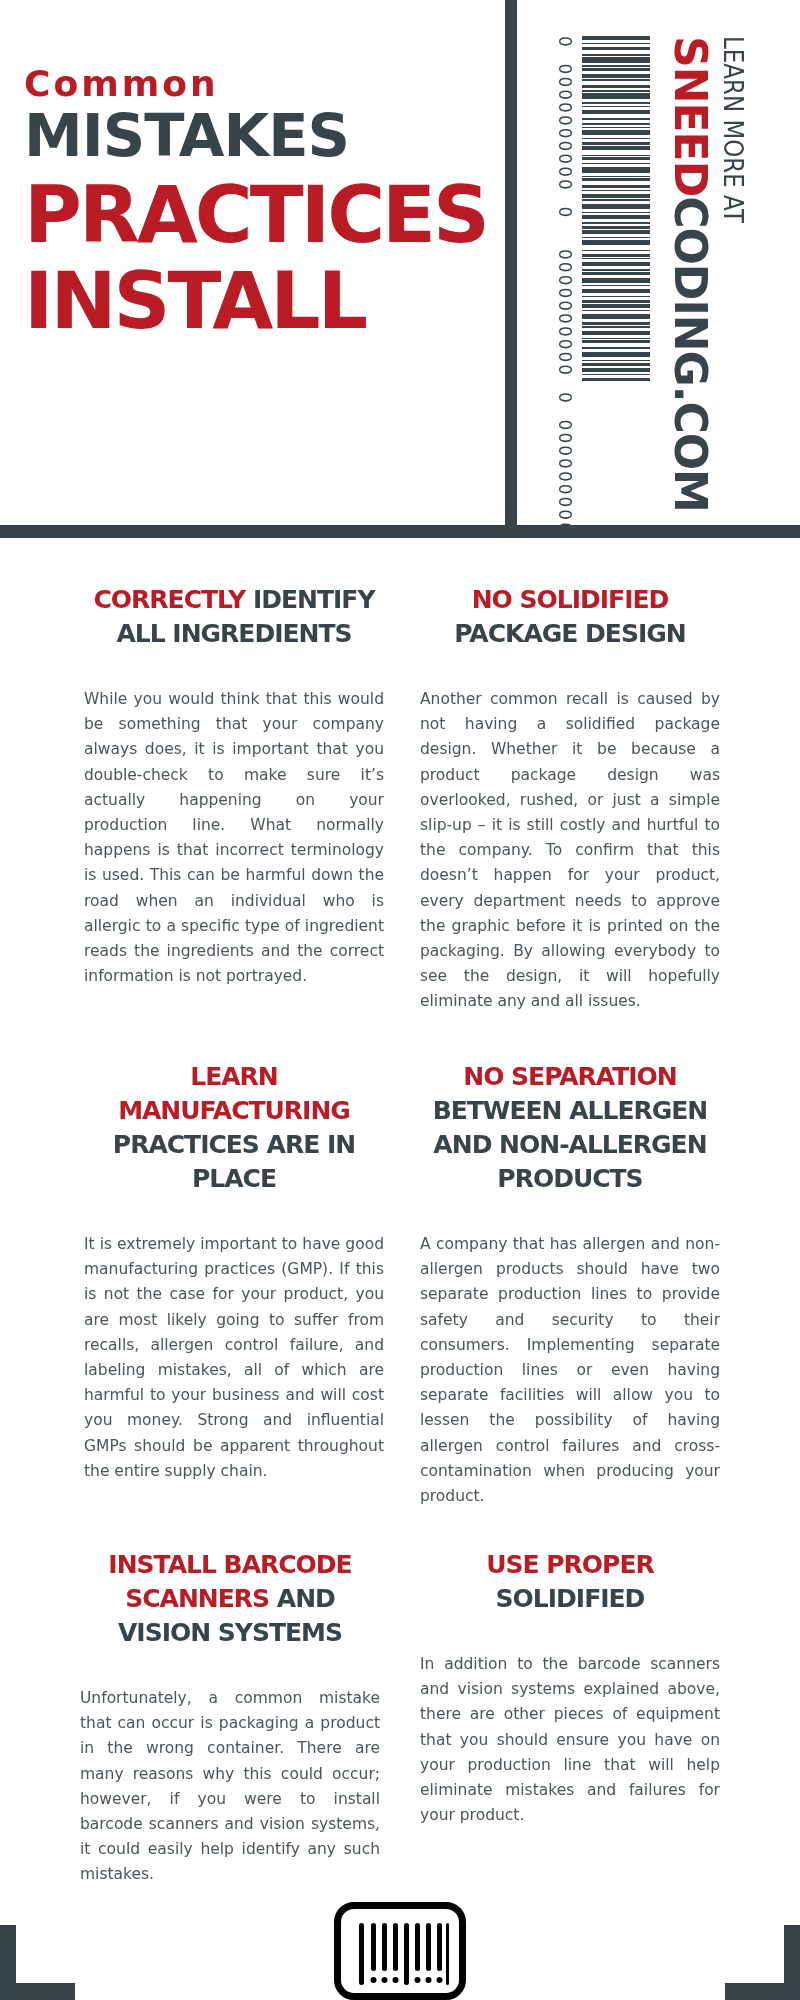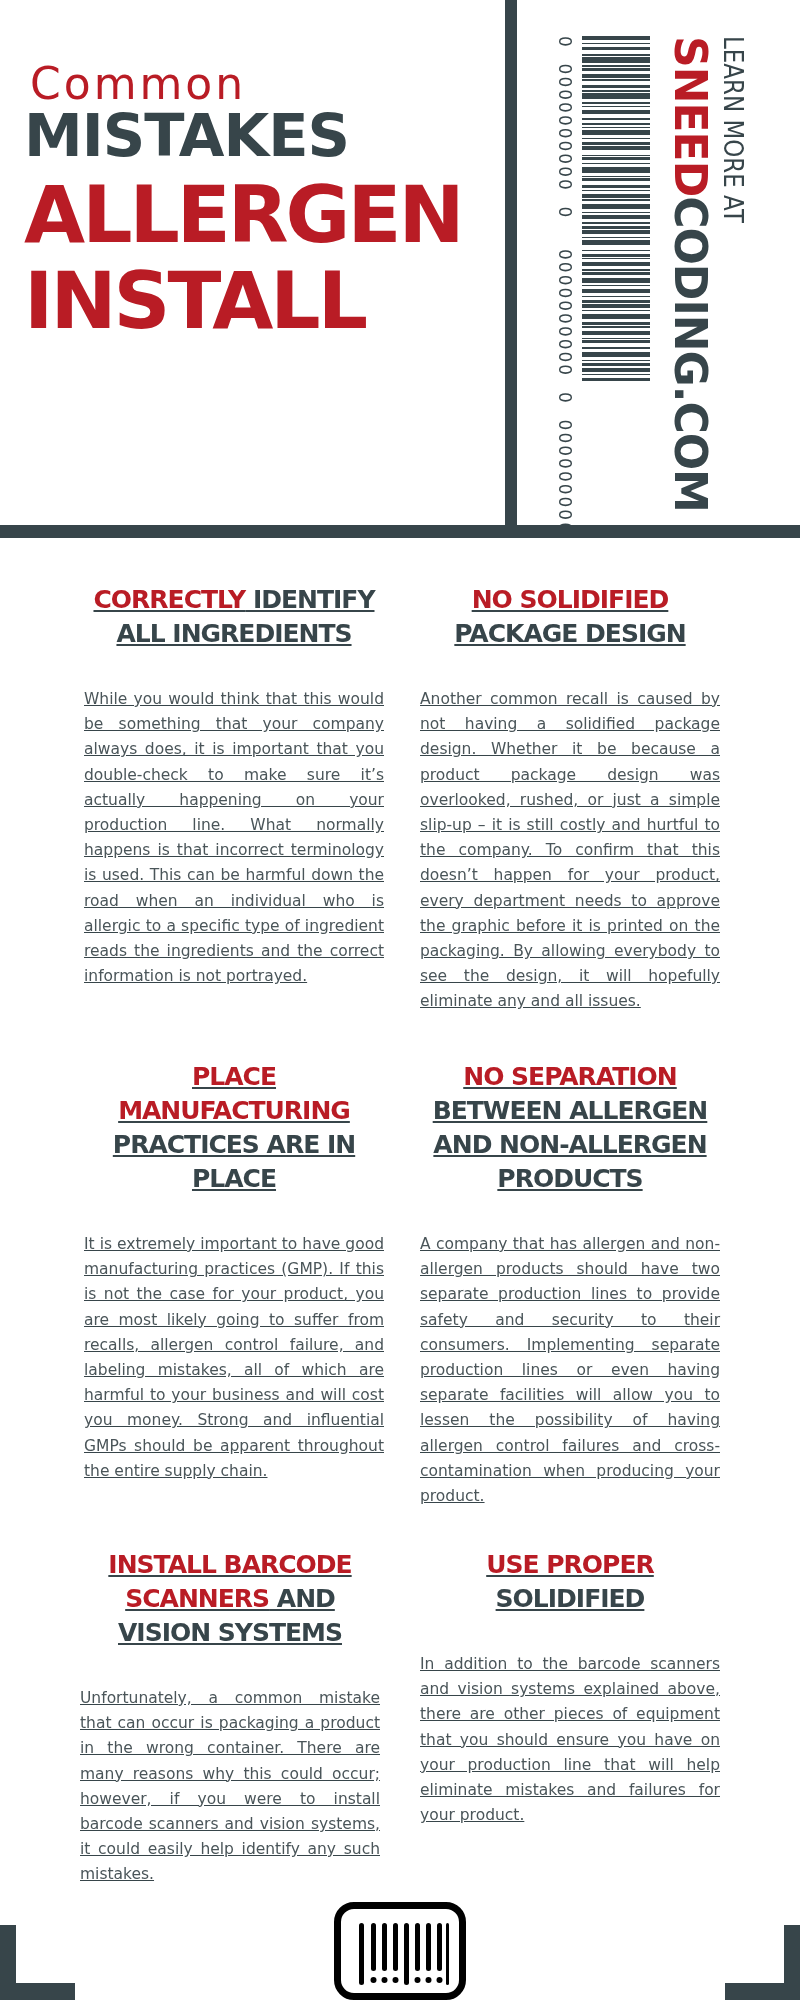--- a/index.html
+++ b/index.html
@@ -5,40 +5,40 @@
   * { box-sizing: border-box; margin: 0; padding: 0; }
   html, body { width: 800px; height: 2000px; background: #ffffff; overflow: hidden; }
   body { position: relative; font-family: "Liberation Sans", sans-serif; color: #37454a; }
 
   .dark { color: #37454a; }
   .red { color: #b91c25; }
 
   
   .header { position: absolute; left: 0; top: 0; width: 800px; height: 538px; }
   .title-block { position: absolute; left: 24px; top: 62px; width: 470px; }
-  .t-common { font-family: "DejaVu Sans", sans-serif; font-weight: normal; font-size: 44px; letter-spacing: 3px; color: #b91c25; line-height: 44px; margin-left: 6px; }
+  .t-common { font-family: "DejaVu Sans", sans-serif; font-weight: bold; font-size: 36px; letter-spacing: 3px; color: #b91c25; line-height: 44px; }
   .t-line { font-family: "DejaVu Sans", sans-serif; font-weight: bold; color: #37454a; font-size: 59px; line-height: 60px; letter-spacing: -1px; white-space: nowrap; }
   .t-and { font-size: 46px; letter-spacing: 2px; }
   .t-big { font-family: "DejaVu Sans", sans-serif; font-weight: bold; color: #b91c25; font-size: 79px; line-height: 86px; letter-spacing: -3px; white-space: nowrap; }
   .t-big.first { margin-top: 6px; }
 
   .vline { position: absolute; left: 505px; top: 0; width: 12px; height: 530px; background: #37454a; }
   .hband { position: absolute; left: 0; top: 525px; width: 800px; height: 13px; background: #37454a; }
 
   
   .side { position: absolute; left: 540px; top: 36px; width: 210px; height: 460px; }
   .rot { position: absolute; left: 50%; top: 50%; width: 460px; height: 210px; transform: translate(-50%, -50%) rotate(90deg); }
   .learn { position: absolute; left: 0; top: 0; width: 230px; font-family: "DejaVu Sans", sans-serif; font-size: 27px; font-weight: normal; color: #37454a; letter-spacing: 0px; line-height: 34px; white-space: nowrap; transform: scaleX(0.85); transform-origin: left center; }
   .site { position: absolute; left: 0; top: 36px; font-family: "DejaVu Sans", sans-serif; font-weight: bold; font-size: 44px; line-height: 48px; letter-spacing: -1px; white-space: nowrap; }
   .barcode { position: absolute; left: 0; top: 100px; width: 460px; height: 68px; display: flex; align-items: stretch; }
   .barcode span { display: block; background: #37454a; height: 100%; }
   .barnums { position: absolute; left: 0; top: 170px; width: 460px; height: 30px; font-family: "DejaVu Sans", sans-serif; font-size: 17px; color: #37454a; letter-spacing: 2px; white-space: pre; line-height: 30px; }
 
   
-  .section { position: absolute; width: 300px; text-decoration: underline; }
+  .section { position: absolute; width: 300px; }
   .heading { font-family: "DejaVu Sans", sans-serif; font-weight: bold; font-size: 25px; line-height: 34px; text-align: center; letter-spacing: -1px; }
   .body-text { margin-top: 36px; font-family: "DejaVu Sans", sans-serif; font-size: 15.5px; line-height: 25.2px; color: #4a5559; text-align: justify; letter-spacing: 0px; }
 
   #s1 { left: 84px; top: 583px; }
   #s2 { left: 420px; top: 583px; }
   #s3 { left: 84px; top: 1060px; }
   #s4 { left: 420px; top: 1060px; }
   #s5 { left: 80px; top: 1548px; }
   #s6 { left: 420px; top: 1548px; }
 
@@ -51,21 +51,21 @@
   .scan-icon { position: absolute; left: 334px; top: 1902px; width: 132px; height: 98px; border: 7px solid #000; border-radius: 20px; background: #fff; }
   .scan-icon .inner { position: absolute; left: 16px; top: 14px; width: 92px; height: 62px; }
 </style>
 </head>
 <body>
 
 <div class="header">
   <div class="title-block">
     <div class="t-common">Common</div>
     <div class="t-line">MISTAKES</div>
-    <div class="t-big first">ALLERGEN</div>
+    <div class="t-big first">PRACTICES</div>
     <div class="t-big">INSTALL</div>
   </div>
 
   <div class="vline"></div>
 
   <div class="side">
     <div class="rot">
       <div class="learn">LEARN MORE AT</div>
       <div class="site"><span class="red">SNEED</span><span class="dark">CODING.COM</span></div>
       <div class="barcode" id="barcode">
@@ -216,21 +216,21 @@
 <div class="section" id="s2">
   <div class="heading">
       <div class="red">NO SOLIDIFIED</div>
       <div class="dark">PACKAGE DESIGN</div>
     </div>
   <p class="body-text">Another common recall is caused by not having a solidified package design. Whether it be because a product package design was overlooked, rushed, or just a simple slip-up – it is still costly and hurtful to the company. To confirm that this doesn’t happen for your product, every department needs to approve the graphic before it is printed on the packaging. By allowing everybody to see the design, it will hopefully eliminate any and all issues.</p>
 </div>
 
 <div class="section" id="s3">
   <div class="heading">
-      <div class="red">PLACE MANUFACTURING</div>
+      <div class="red">LEARN MANUFACTURING</div>
       <div class="dark">PRACTICES ARE IN PLACE</div>
     </div>
   <p class="body-text">It is extremely important to have good manufacturing practices (GMP). If this is not the case for your product, you are most likely going to suffer from recalls, allergen control failure, and labeling mistakes, all of which are harmful to your business and will cost you money. Strong and influential GMPs should be apparent throughout the entire supply chain.</p>
 </div>
 
 <div class="section" id="s4">
   <div class="heading">
       <div class="red">NO SEPARATION</div>
       <div class="dark">BETWEEN ALLERGEN AND NON-ALLERGEN PRODUCTS</div>
     </div>

